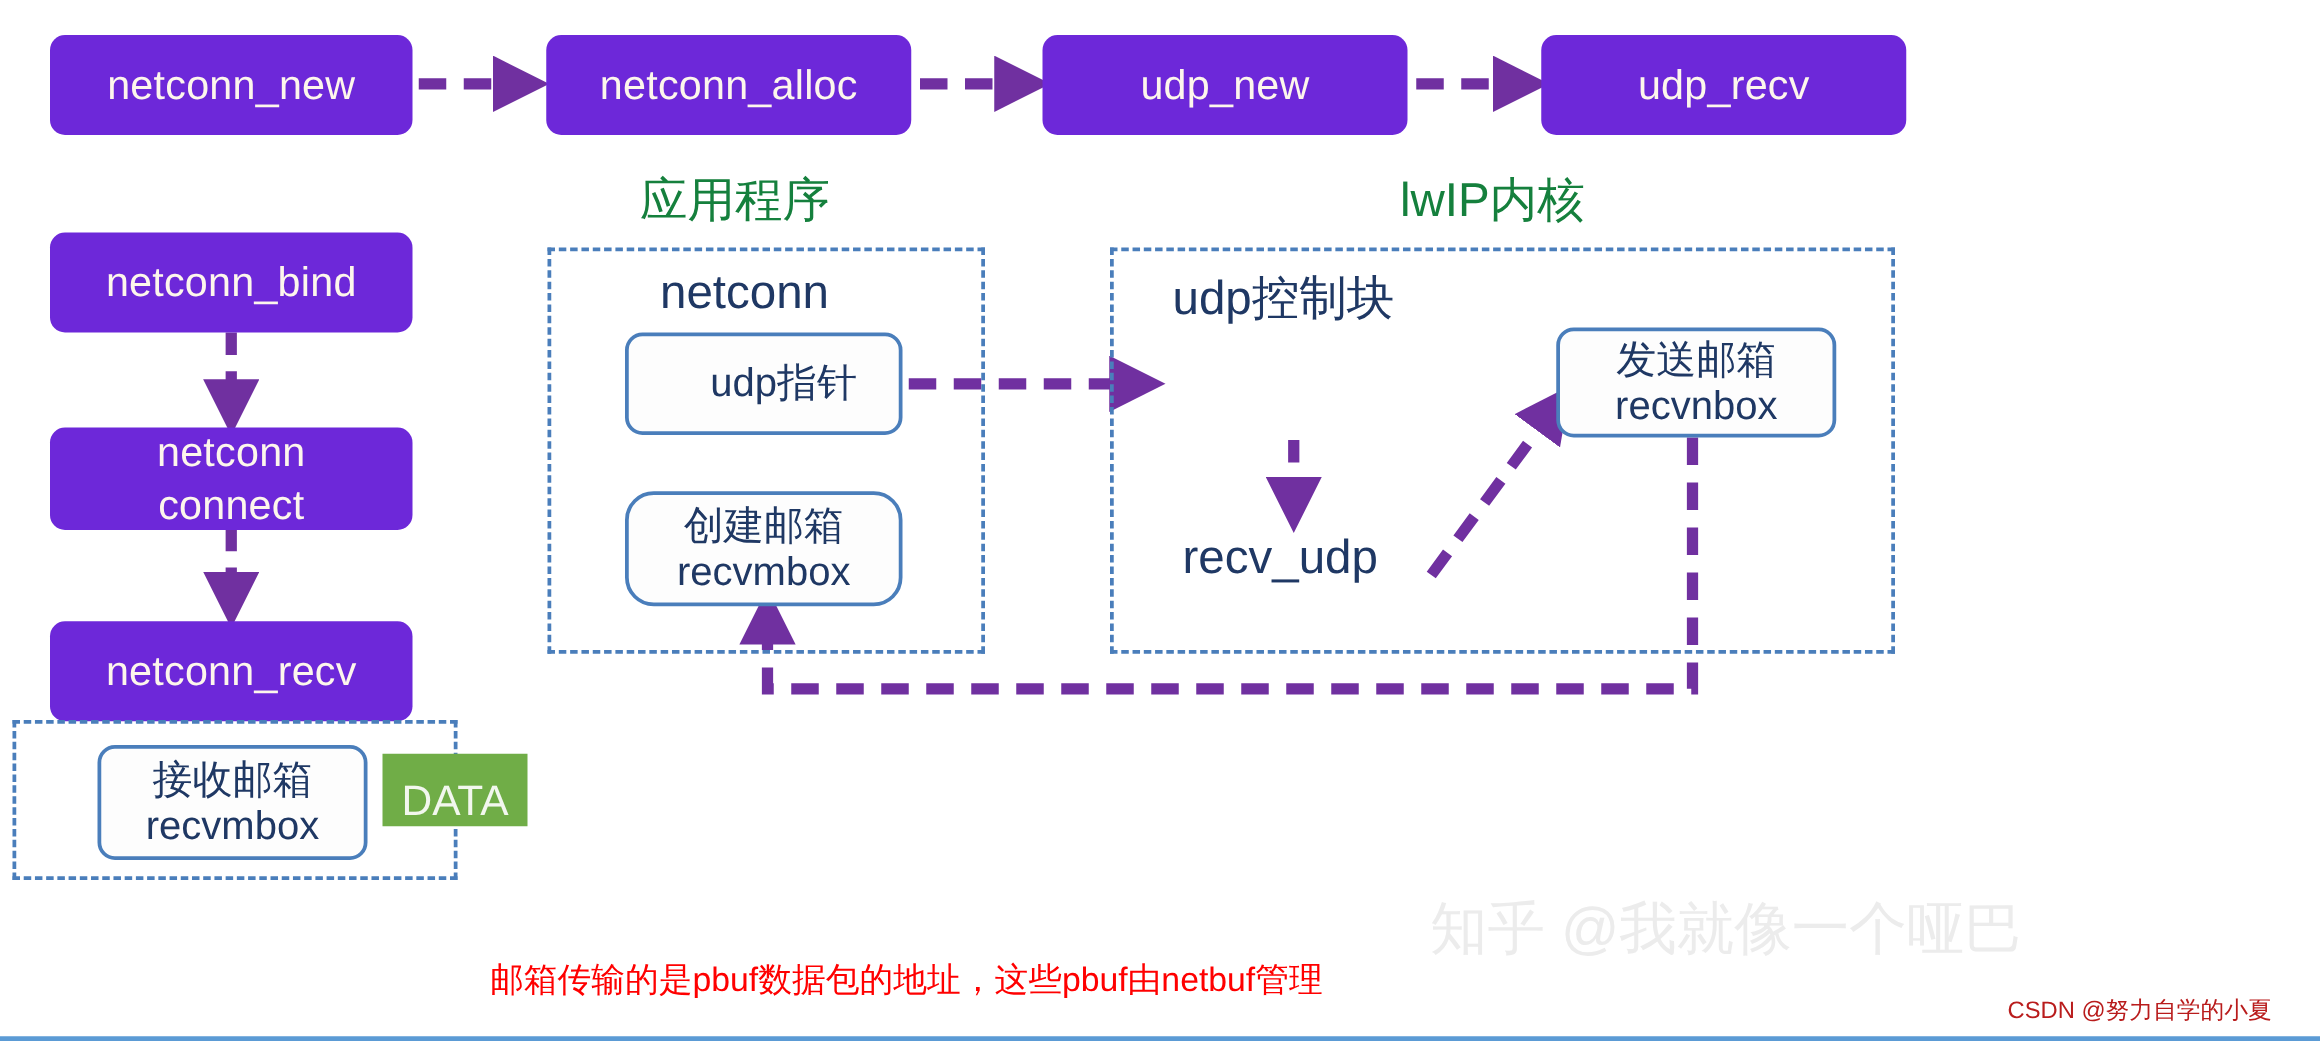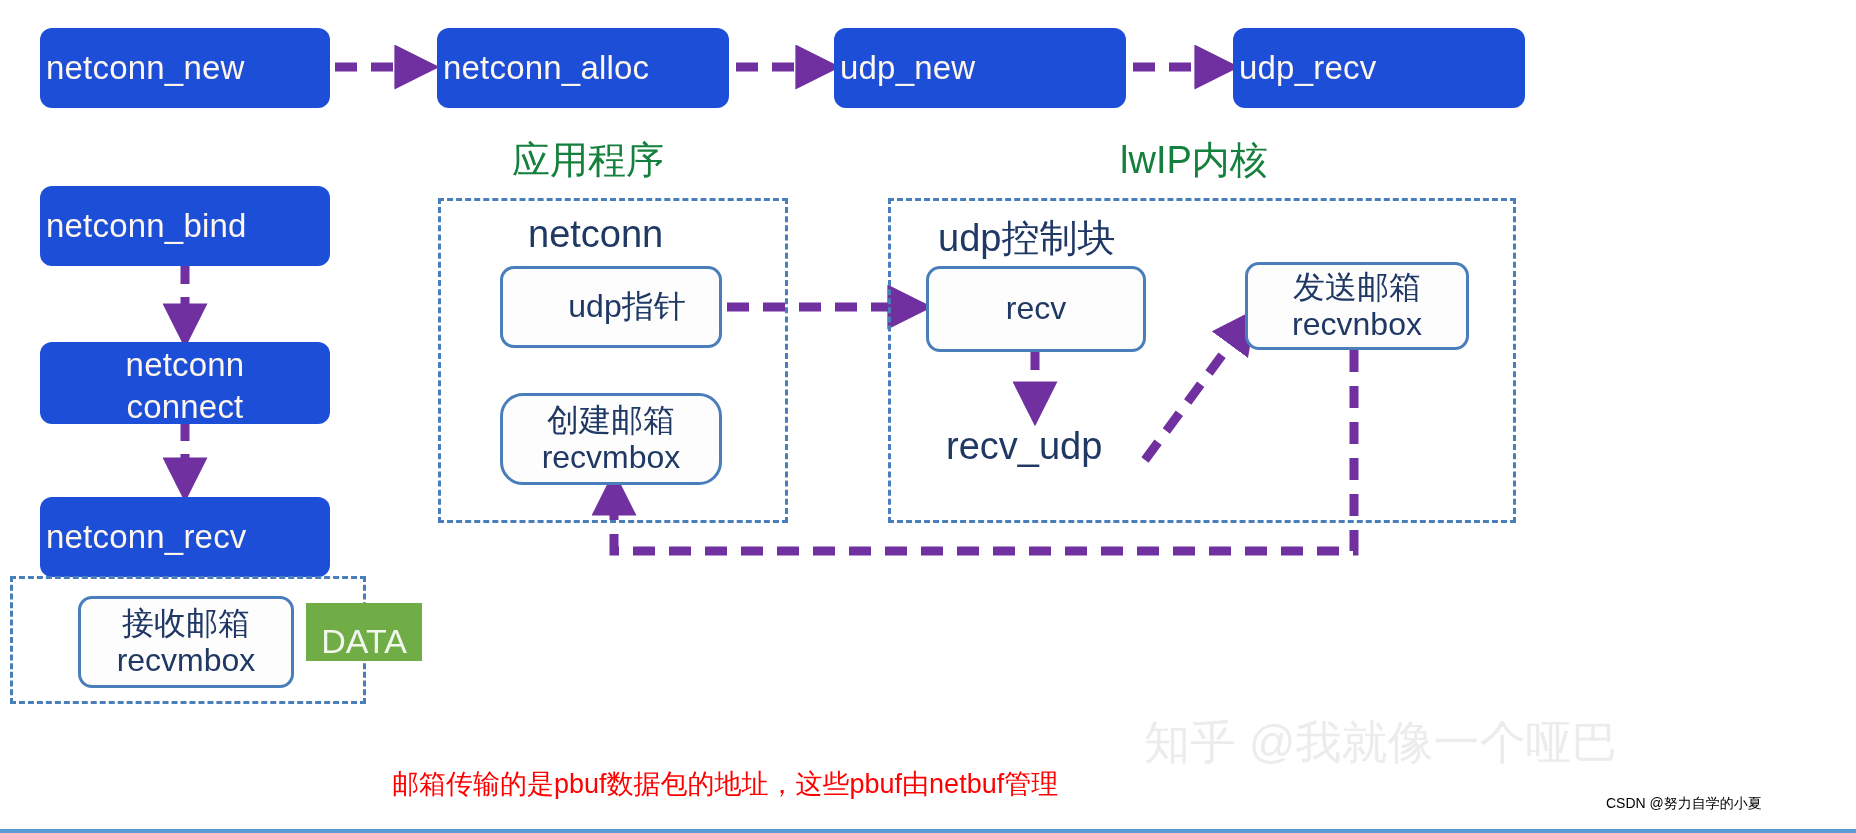--- a/index.html
+++ b/index.html
@@ -7,30 +7,30 @@
     width:1856px;height:833px;
     background:#ffffff;
     font-family:"Liberation Sans","DejaVu Sans",sans-serif;
     overflow:hidden;
   }
   #stage{position:relative;width:1856px;height:833px;}
 
   
   .obox{
     position:absolute;
-    background:#1d4ed8;
+    background:#6d28d9;
     border-radius:12px;
     color:#FDF6EC;
-    display:flex;align-items:center;justify-content:flex-start;
+    display:flex;align-items:center;justify-content:center;
     text-align:center;
     font-size:33px;
     line-height:1.28;
     letter-spacing:.2px;
     box-sizing:border-box;
-    padding:2px 6px;
+    padding:16px 6px;
   }
   .obox.two-line{flex-direction:column;}
 
   
   .bbox{
     position:absolute;
     background:#FDFDFD;
     border:3px solid #4A7EBB;
     border-radius:14px;
     color:#1F3864;
@@ -87,22 +87,22 @@
 
   
   .wm-zhihu{
     position:absolute;
     color:#ECECEC;
     font-size:46px;
     white-space:nowrap;
   }
   .wm-csdn{
     position:absolute;
-    color:#000000;
-    font-size:14px;
+    color:#b91c1c;
+    font-size:19px;
     white-space:nowrap;
   }
 
   
   #arrows{position:absolute;left:0;top:0;width:1856px;height:833px;pointer-events:none;}
 
   .bottomline{
     position:absolute;left:0;top:829px;width:1856px;height:4px;
     background:#5B9BD5;
   }
@@ -189,23 +189,20 @@
     <span>创建邮箱</span>
     <span>recvmbox</span>
   </div>
 
   <div class="sect-title" style="left:1120px;top:135px;">lwIP内核</div>
 
   <div class="dashdot" style="left:888px;top:198px;width:628px;height:325px;"></div>
 
   <div class="plabel" style="left:938px;top:213px;font-size:38px;">udp控制块</div>
 
-  <div class="bbox" style="left:926px;top:266px;width:220px;height:86px;">
-    <span>recv</span>
-  </div>
 
   <div class="plabel" style="left:946px;top:425px;font-size:38px;">recv_udp</div>
 
   <div class="bbox" style="left:1245px;top:262px;width:224px;height:88px;">
     <span>发送邮箱</span>
     <span>recvnbox</span>
   </div>
 
   <div class="red-note" style="left:392px;top:766px;">邮箱传输的是pbuf数据包的地址，这些pbuf由netbuf管理</div>
 

